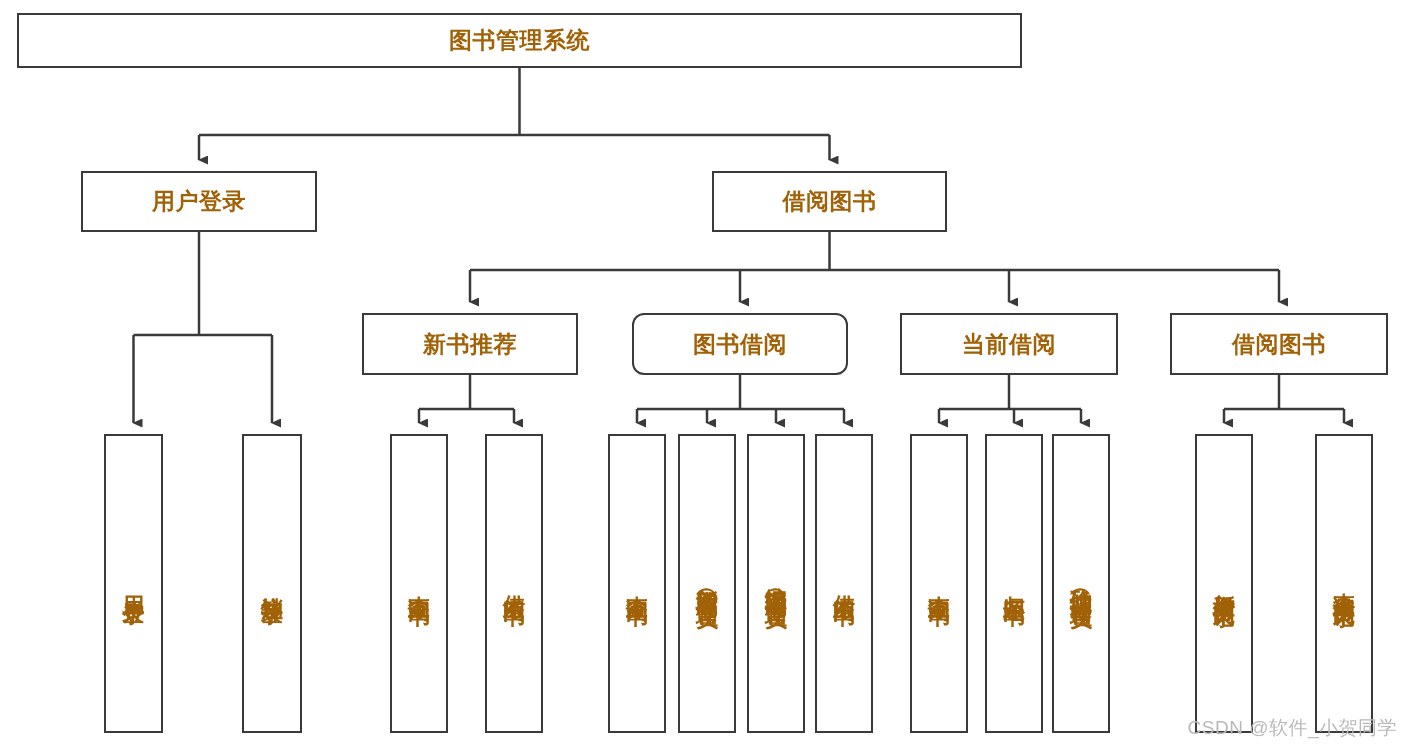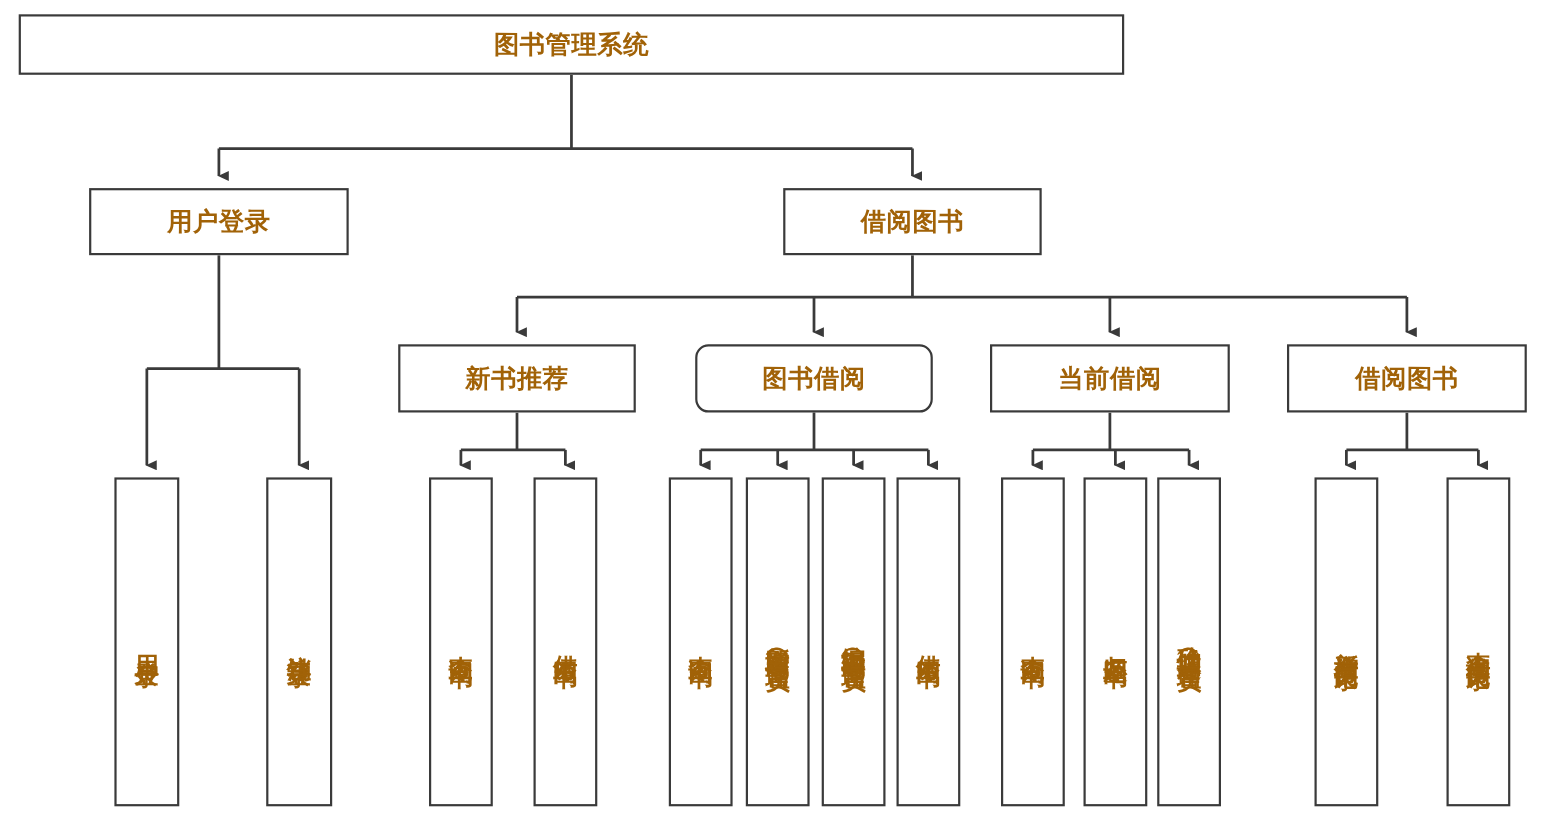--- a/index.html
+++ b/index.html
@@ -178,13 +178,14 @@
         <span class="node-label">确认归还（管理员）</span>
       </div>
       <div class="node leaf" style="left: 1195px; top: 434px; width: 58px; height: 299px;">
         <span class="node-label">新增借阅记录</span>
       </div>
       <div class="node leaf" style="left: 1315px; top: 434px; width: 58px; height: 299px;">
         <span class="node-label">查询借阅记录</span>
       </div>
     </div>
 
+  <div class="watermark">CSDN @软件_小贺同学</div>
 </div>
 
 </body></html>

